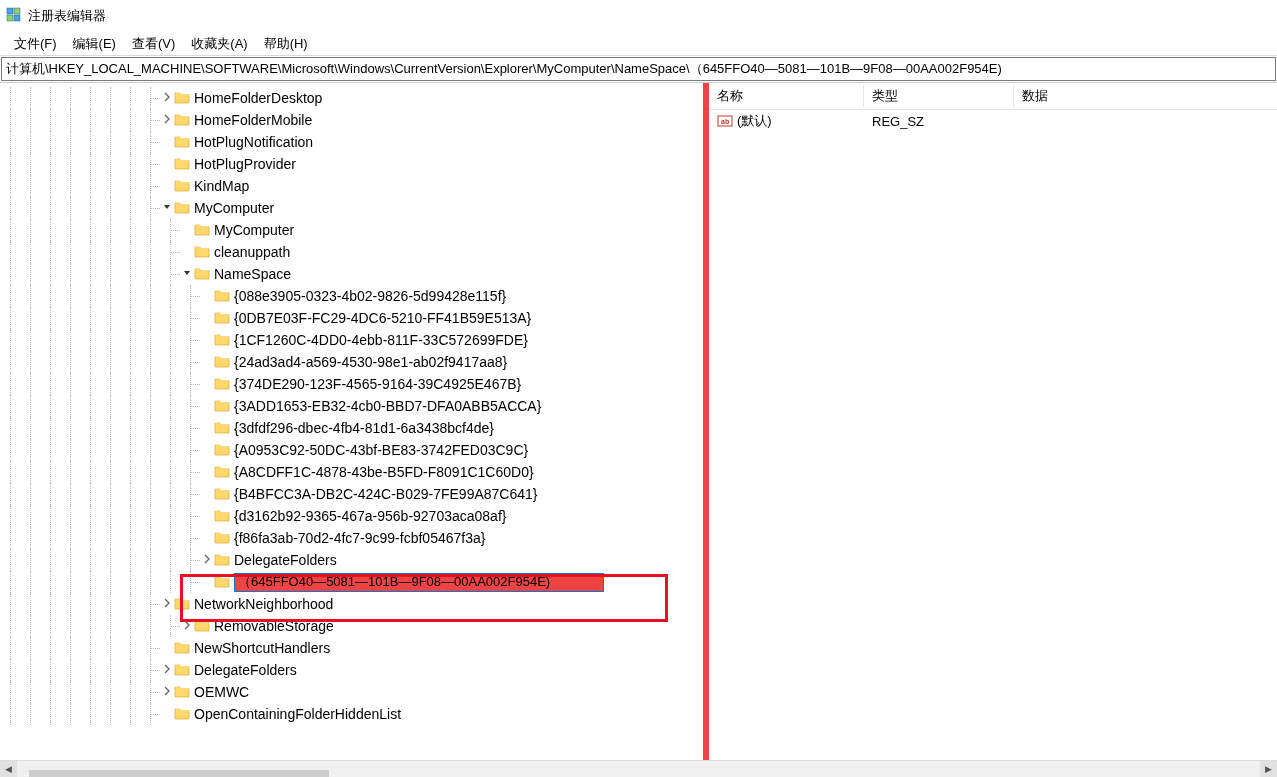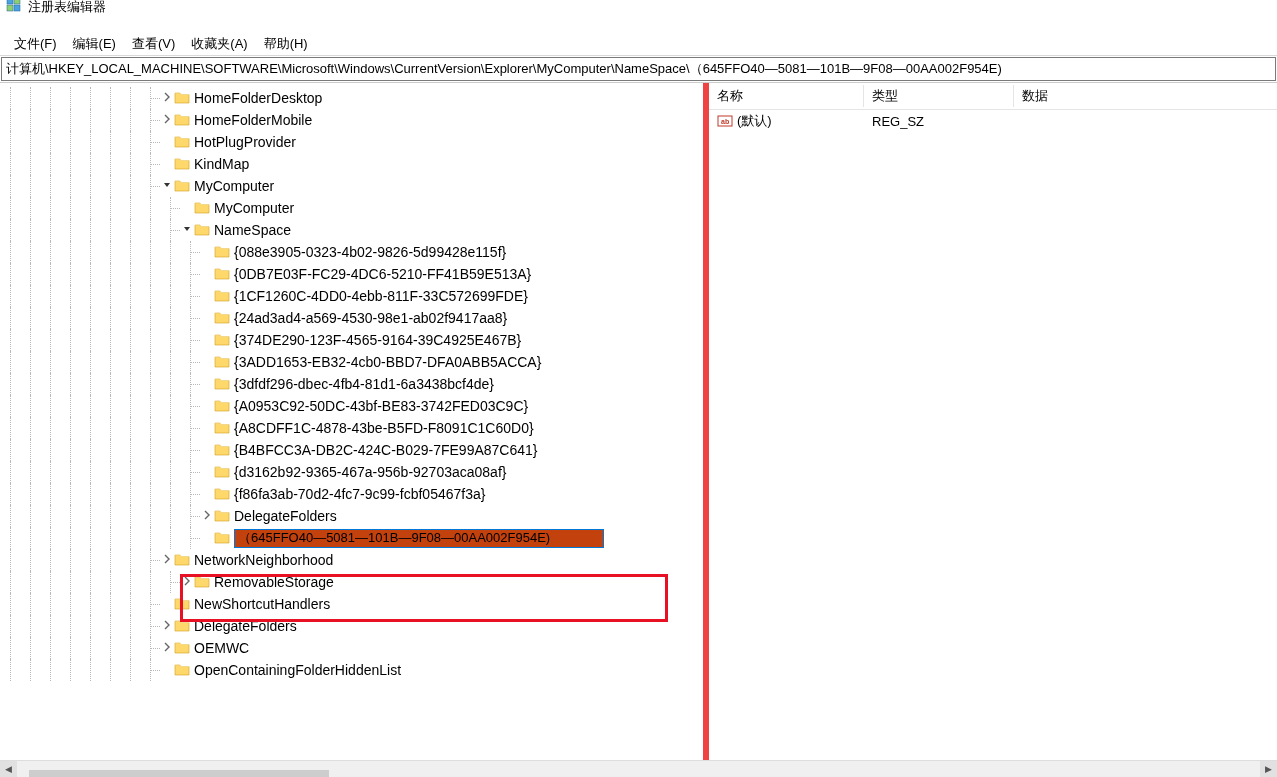--- a/index.html
+++ b/index.html
@@ -8,21 +8,21 @@
       font-family: "Microsoft YaHei", "Segoe UI", sans-serif;
       font-size: 13px;
       background: #fff;
       color: #000;
       overflow: hidden;
       width: 1277px;
       height: 777px;
     }
     .titlebar {
       display: flex;
-      align-items: flex-end;
+      align-items: center;
       height: 30px;
       padding: 16px 6px;
       border-bottom: 0px solid #e1e1e1;
     }
     .titlebar svg { flex-shrink: 0; }
     .title-text { margin-left: 6px; font-size: 13px; }
     .menubar {
       display: flex;
       align-items: center;
       height: 24px;
@@ -155,21 +155,21 @@
       flex-shrink: 0;
       display: inline-flex;
     }
     .label { font-size: 14px; }
     .edit-input {
       border: 1px solid #0078d7;
       font-family: inherit;
       font-size: 13px;
       padding: 1px 3px;
       outline: none;
-      background: #c2410c;
+      background: #ef4444;
       width: 370px;
     }
     .highlight-box {
       position: absolute;
       border: 3px solid #e81123;
       pointer-events: none;
       z-index: 10;
     }
     .bottom-scroll {
       position: absolute;
@@ -282,20 +282,40 @@
             <span class="line-seg vline" style="left: 120px;"></span>
             <span class="line-seg tee" style="left: 140px;"></span>
           </span>
           <span class="exp"></span>
           <span class="folder-icon">
             <svg width="16" height="16" viewBox="0 0 16 16">
               <path d="M1 3 h5 l1.5 1.5 H15 V13 H1 Z" fill="#ffd86b" stroke="#d4a017" stroke-width="0.6"></path>
               <path d="M1 3 h5 l1.5 1.5 H15" fill="none" stroke="#fff3c4" stroke-width="0.5"></path>
             </svg>
           </span>
+          <span class="label">HotPlugNotification</span>
+        </div>
+        <div class="tree-row">
+          <span class="lines" style="width: 160px;">
+            <span class="line-seg vline" style="left: 0px;"></span>
+            <span class="line-seg vline" style="left: 20px;"></span>
+            <span class="line-seg vline" style="left: 40px;"></span>
+            <span class="line-seg vline" style="left: 60px;"></span>
+            <span class="line-seg vline" style="left: 80px;"></span>
+            <span class="line-seg vline" style="left: 100px;"></span>
+            <span class="line-seg vline" style="left: 120px;"></span>
+            <span class="line-seg tee" style="left: 140px;"></span>
+          </span>
+          <span class="exp"></span>
+          <span class="folder-icon">
+            <svg width="16" height="16" viewBox="0 0 16 16">
+              <path d="M1 3 h5 l1.5 1.5 H15 V13 H1 Z" fill="#ffd86b" stroke="#d4a017" stroke-width="0.6"></path>
+              <path d="M1 3 h5 l1.5 1.5 H15" fill="none" stroke="#fff3c4" stroke-width="0.5"></path>
+            </svg>
+          </span>
           <span class="label">HotPlugProvider</span>
         </div>
         <div class="tree-row">
           <span class="lines" style="width: 160px;">
             <span class="line-seg vline" style="left: 0px;"></span>
             <span class="line-seg vline" style="left: 20px;"></span>
             <span class="line-seg vline" style="left: 40px;"></span>
             <span class="line-seg vline" style="left: 60px;"></span>
             <span class="line-seg vline" style="left: 80px;"></span>
             <span class="line-seg vline" style="left: 100px;"></span>
@@ -346,20 +366,41 @@
             <span class="line-seg tee" style="left: 160px;"></span>
           </span>
           <span class="exp"></span>
           <span class="folder-icon">
             <svg width="16" height="16" viewBox="0 0 16 16">
               <path d="M1 3 h5 l1.5 1.5 H15 V13 H1 Z" fill="#ffd86b" stroke="#d4a017" stroke-width="0.6"></path>
               <path d="M1 3 h5 l1.5 1.5 H15" fill="none" stroke="#fff3c4" stroke-width="0.5"></path>
             </svg>
           </span>
           <span class="label">MyComputer</span>
+        </div>
+        <div class="tree-row">
+          <span class="lines" style="width: 180px;">
+            <span class="line-seg vline" style="left: 0px;"></span>
+            <span class="line-seg vline" style="left: 20px;"></span>
+            <span class="line-seg vline" style="left: 40px;"></span>
+            <span class="line-seg vline" style="left: 60px;"></span>
+            <span class="line-seg vline" style="left: 80px;"></span>
+            <span class="line-seg vline" style="left: 100px;"></span>
+            <span class="line-seg vline" style="left: 120px;"></span>
+            <span class="line-seg vline" style="left: 140px;"></span>
+            <span class="line-seg tee" style="left: 160px;"></span>
+          </span>
+          <span class="exp"></span>
+          <span class="folder-icon">
+            <svg width="16" height="16" viewBox="0 0 16 16">
+              <path d="M1 3 h5 l1.5 1.5 H15 V13 H1 Z" fill="#ffd86b" stroke="#d4a017" stroke-width="0.6"></path>
+              <path d="M1 3 h5 l1.5 1.5 H15" fill="none" stroke="#fff3c4" stroke-width="0.5"></path>
+            </svg>
+          </span>
+          <span class="label">cleanuppath</span>
         </div>
         <div class="tree-row">
           <span class="lines" style="width: 180px;">
             <span class="line-seg vline" style="left: 0px;"></span>
             <span class="line-seg vline" style="left: 20px;"></span>
             <span class="line-seg vline" style="left: 40px;"></span>
             <span class="line-seg vline" style="left: 60px;"></span>
             <span class="line-seg vline" style="left: 80px;"></span>
             <span class="line-seg vline" style="left: 100px;"></span>
             <span class="line-seg vline" style="left: 120px;"></span>

